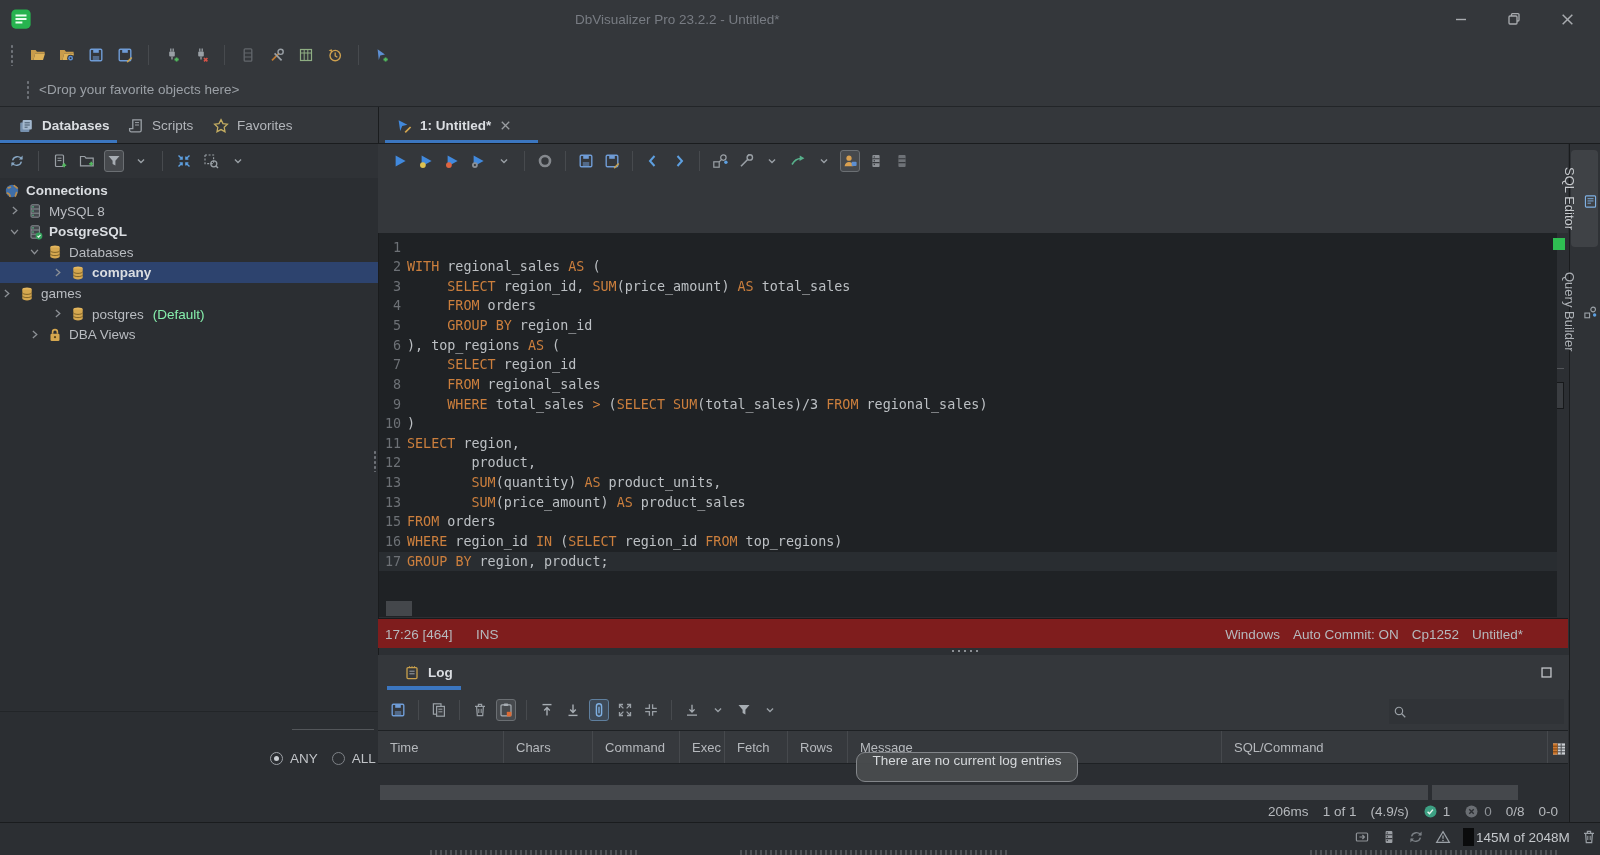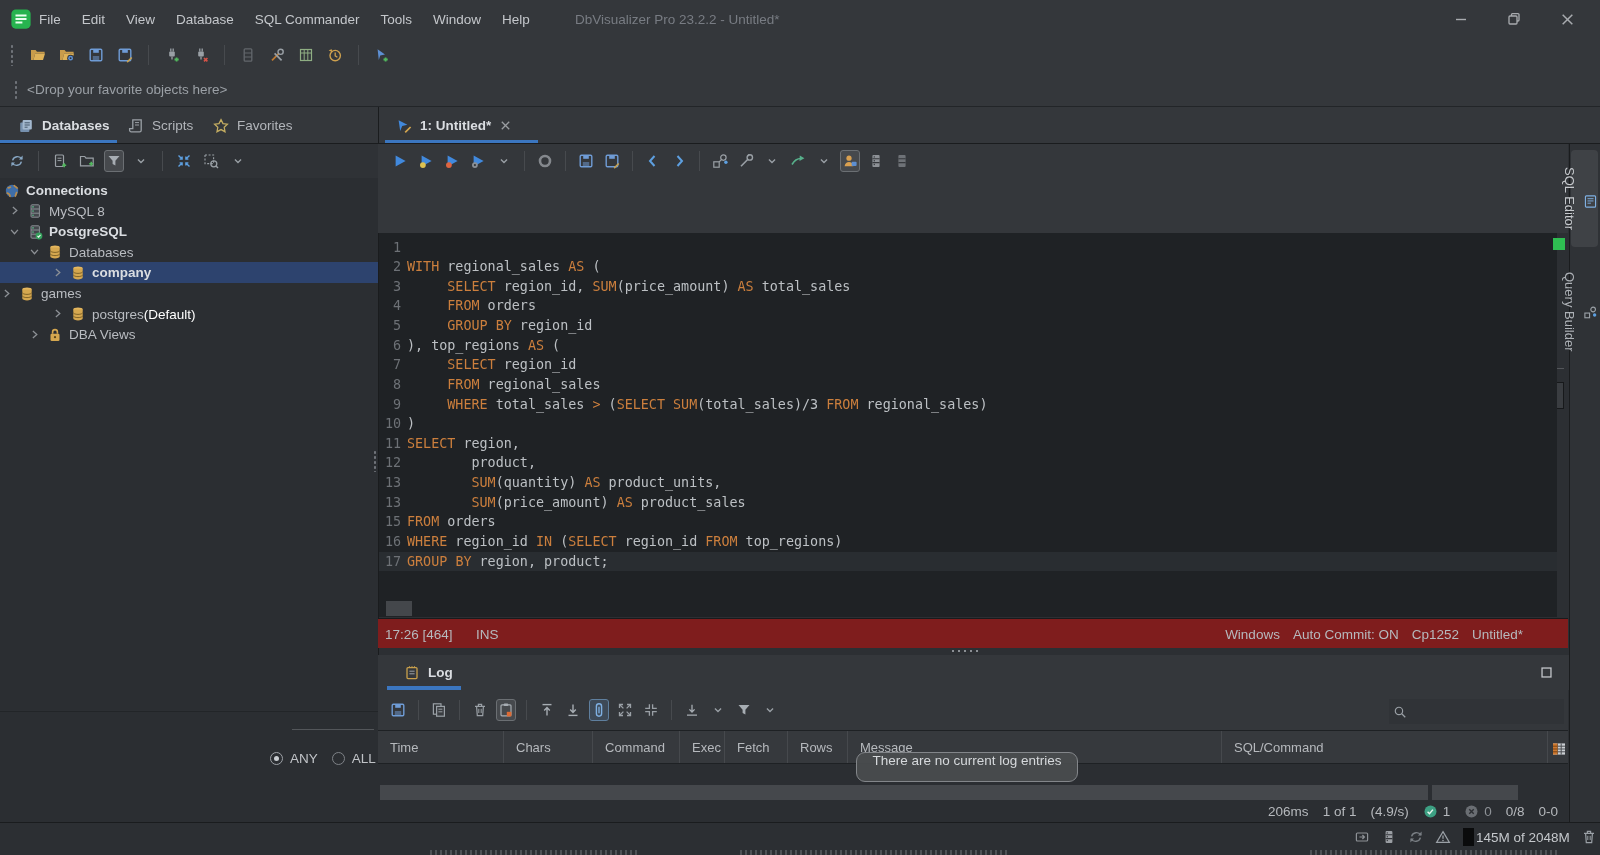--- a/index.html
+++ b/index.html
@@ -10,40 +10,40 @@
 .hline{position:absolute;height:1px;background:#1a1c1e}
 .grpline{position:absolute;height:1px;background:#53565a}
 .vline{position:absolute;width:1px;background:#1a1c1e}
 
 #titlebar{left:0;top:0;width:1600px;height:38px;background:#34373b}
 #menus{left:39px;top:0;height:38px;display:flex;align-items:center;gap:21px;font-size:13.5px;color:#c4c7cb}
 #wintitle{top:0;height:38px;left:575px;display:flex;align-items:center;color:#787c83;font-size:13.5px}
 .winbtn{top:0;height:38px;width:46px;display:flex;align-items:center;justify-content:center;color:#a8abaf}
 
 #maintb{left:0;top:38px;width:1600px;height:34px;background:#34373b;display:flex;align-items:center;padding-left:10px;gap:9px}
-#favbar{left:0;top:72px;width:1600px;height:35px;background:#34373b;display:flex;align-items:center;padding-left:14px;color:#9ba0a6;font-size:13.5px}
+#favbar{left:0;top:72px;width:1600px;height:35px;background:#34373b;display:flex;align-items:center;padding-left:26px;color:#9ba0a6;font-size:13.5px}
 .dots-v{width:4px;background-image:radial-gradient(circle,#70747a 1.1px,transparent 1.2px);background-size:4px 5px}
 .dots-h{height:4px;background-image:radial-gradient(circle,#8b8f94 1.3px,transparent 1.4px);background-size:6px 4px}
 .sep{width:1px;height:20px;background:#474a4e;margin:0 4px}
 .tbi{display:flex;align-items:center;justify-content:center;width:20px;height:22px}
 .tgl{background:#46494d;border:1px solid #6b6f73;border-radius:3px}
 .tgl-blue{background:#3e4a57;border:1px solid #5f7f9e;border-radius:3px}
 
 #lefttabs{left:0;top:107px;width:378px;height:37px;background:#34373b;display:flex;align-items:center}
 #righttabs{left:378px;top:107px;width:1222px;height:37px;background:#34373b}
 .tab{display:flex;align-items:center;gap:8px;font-size:13.5px}
 .underline{position:absolute;height:4px;background:#3b76c0}
 
 #treetb{left:0;top:144px;width:378px;height:34px;background:#2f3236;display:flex;align-items:center;padding-left:7px;gap:7px}
 #tree{left:0;top:178px;width:378px;height:532px;background:#2b2e32}
 .trow{position:absolute;left:0;width:378px;height:21px;display:flex;align-items:center;font-size:13.5px;color:#b9bcc1}
 .trow .chev{width:14px;height:14px;margin-right:5px}
 .trow.selected{background:#2d436e}
 .bold{font-weight:bold;color:#dadde1}
-.suffix{color:#ffffff;}
+.suffix{color:#86efac;margin-left:9px}
 
 #filters{left:0;top:711px;width:378px;height:111px;background:#2b2e32;border-top:1px solid #222528}
 .radio{width:13px;height:13px;border-radius:50%;border:1.5px solid #9ea2a7;position:relative}
 .radio.sel::after{content:"";position:absolute;left:2.5px;top:2.5px;width:5px;height:5px;border-radius:50%;background:#caced2}
 .radio.un{border-color:#7e8287}
 .cbx{width:14px;height:14px;border:1.5px solid #7b7f85;border-radius:3px}
 .tip{position:absolute;background:rgba(73,76,79,.93);border:1px solid #83868a;border-radius:9px;color:#d6d9dc;font-size:13.5px;display:flex;justify-content:center;z-index:30}
 
 #sqltb{left:378px;top:144px;width:1190px;height:34px;background:#34373b;display:flex;align-items:center;padding-left:12px;gap:6px}
 #connarea{left:378px;top:178px;width:1190px;height:55px;background:#34373b}
@@ -87,30 +87,20 @@
 <body>
 
 <div id="app">
 
   <div id="titlebar" class="abs">
     <div class="abs" style="left:10px;top:8px" id="applogo">
         <svg width="22" height="22" viewBox="0 0 16 16">
           <rect x="1" y="1" width="14" height="14" rx="3.2" fill="#27b34f"></rect>
           <path d="M4 5.4h8M4 8h8M4 10.6h5" stroke="#eafff0" stroke-width="1.5"></path>
         </svg>
-      </div>
-    <div id="menus" class="abs">
-        <span>File</span>
-        <span>Edit</span>
-        <span>View</span>
-        <span>Database</span>
-        <span>SQL Commander</span>
-        <span>Tools</span>
-        <span>Window</span>
-        <span>Help</span>
       </div>
     <div id="wintitle" class="abs">DbVisualizer Pro 23.2.2 - Untitled*</div>
     <div class="winbtn abs" style="left:1438px">
         <svg width="14" height="14" viewBox="0 0 14 14">
           <path d="M2 7.5h10" stroke="#a8abaf" stroke-width="1.4"></path>
         </svg>
       </div>
     <div class="winbtn abs" style="left:1491px">
         <svg width="14" height="14" viewBox="0 0 14 14">
           <rect x="2" y="4" width="8" height="8" rx="1" stroke="#a8abaf" stroke-width="1.3" fill="none"></rect>

